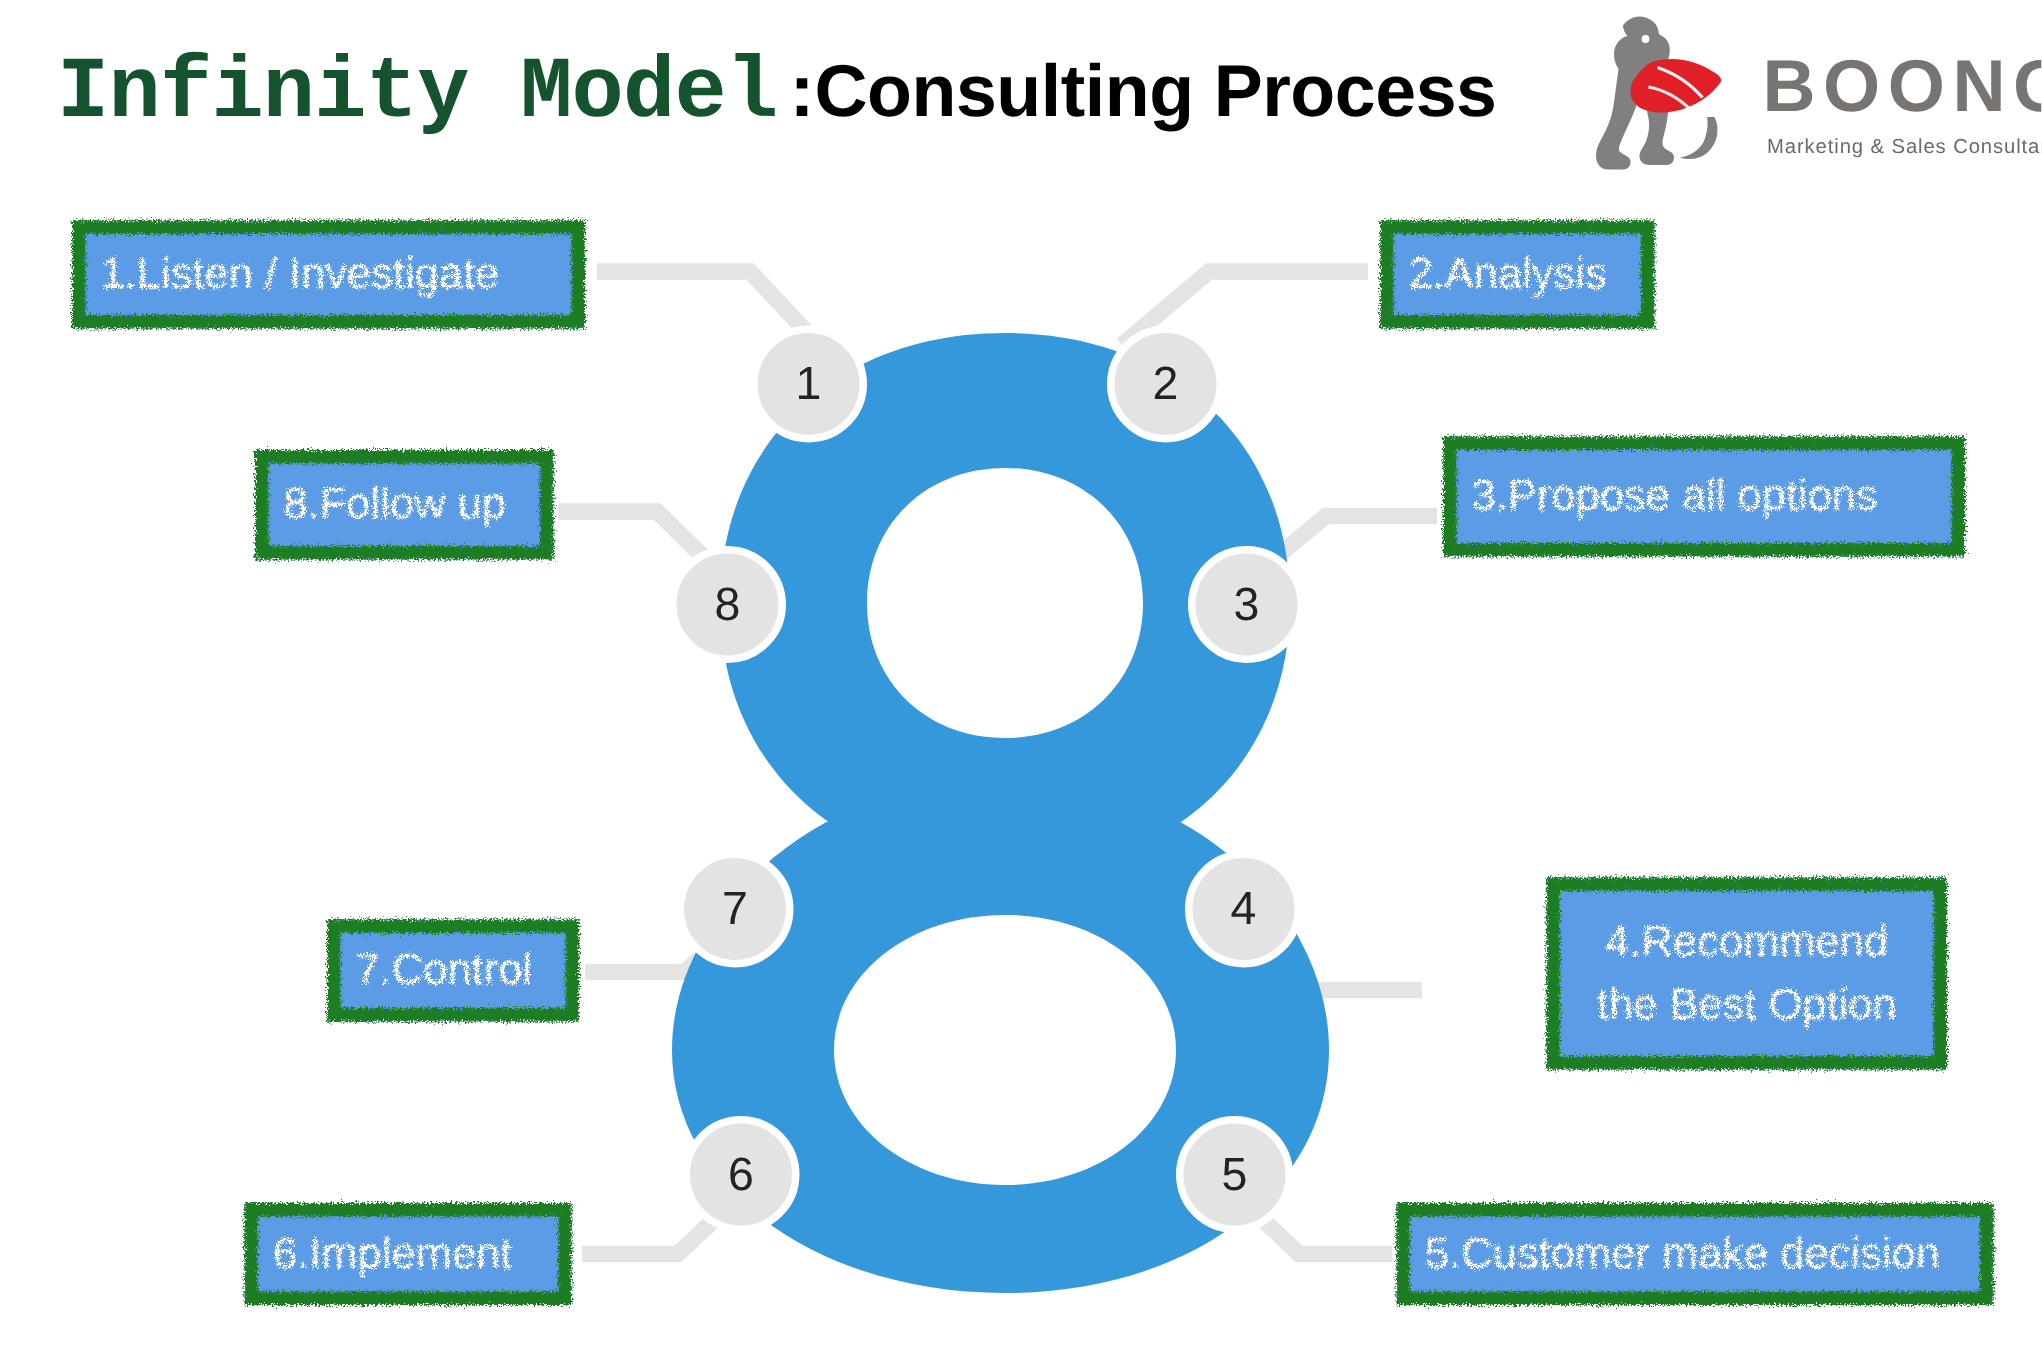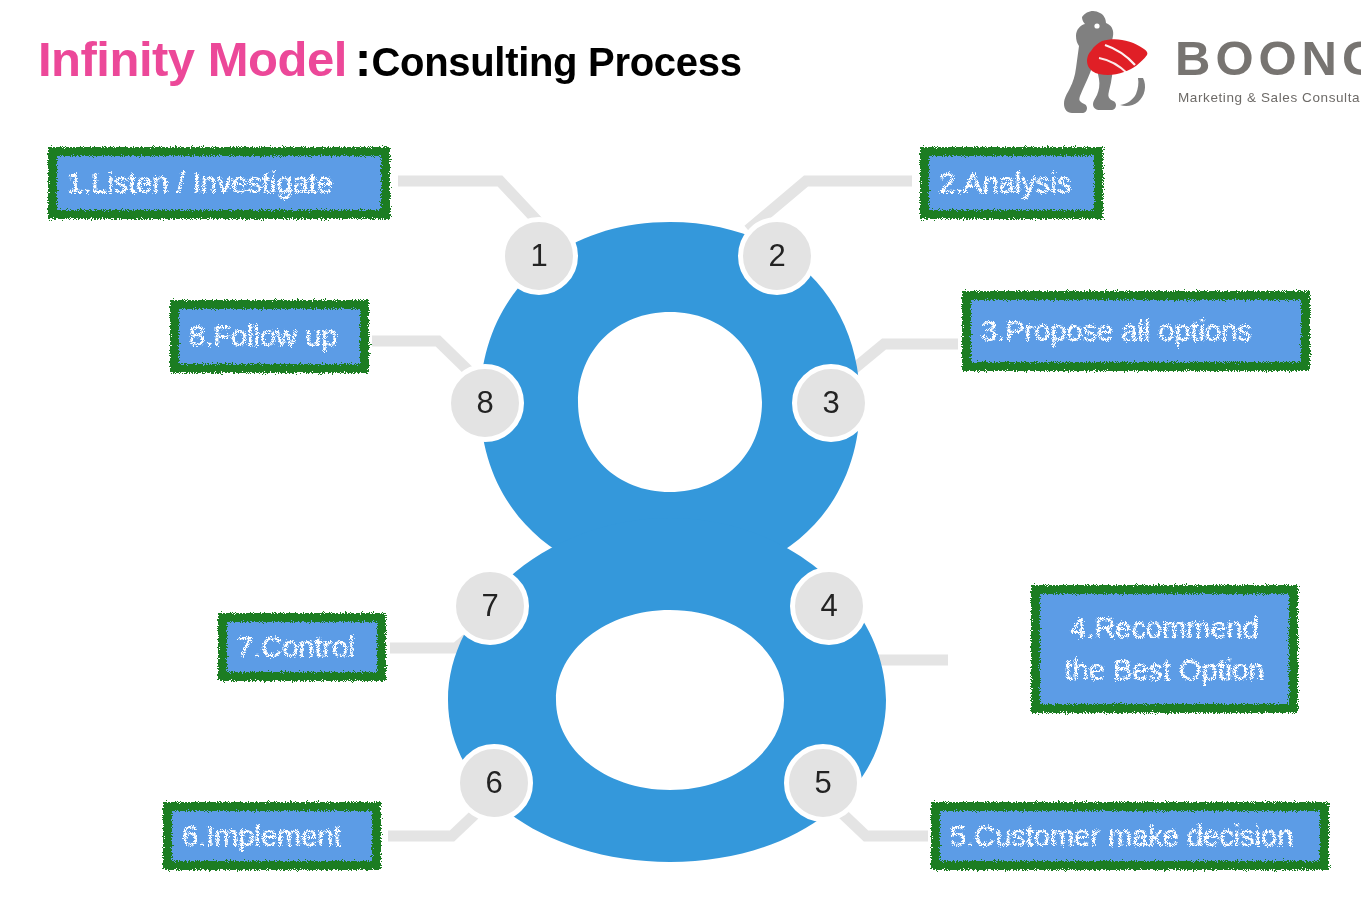--- a/index.html
+++ b/index.html
@@ -20,36 +20,36 @@
 
   
   #title {
     position: absolute;
     left: 38px;
     top: 34px;
     white-space: nowrap;
     line-height: 1;
   }
   #title .t-main {
-    font-family: Liberation Sans, sans-serif;
-    font-size: 49px;
-    font-weight: bold;
-    color: #ec4899;
+    font-family: Liberation Mono, monospace;
+    font-size: 58px;
+    font-weight: bold;
+    color: #14532d;
     letter-spacing: -0.5px;
   }
   #title .t-colon {
     font-family: "Liberation Sans", sans-serif;
     font-size: 50px;
     font-weight: bold;
     color: #000000;
     margin-left: 8px;
   }
   #title .t-sub {
     font-family: "Liberation Sans", sans-serif;
-    font-size: 40px;
+    font-size: 49px;
     font-weight: bold;
     color: #000000;
     letter-spacing: -0.3px;
   }
 
   
   #logo {
     position: absolute;
     left: 1047px;
     top: 8px;

